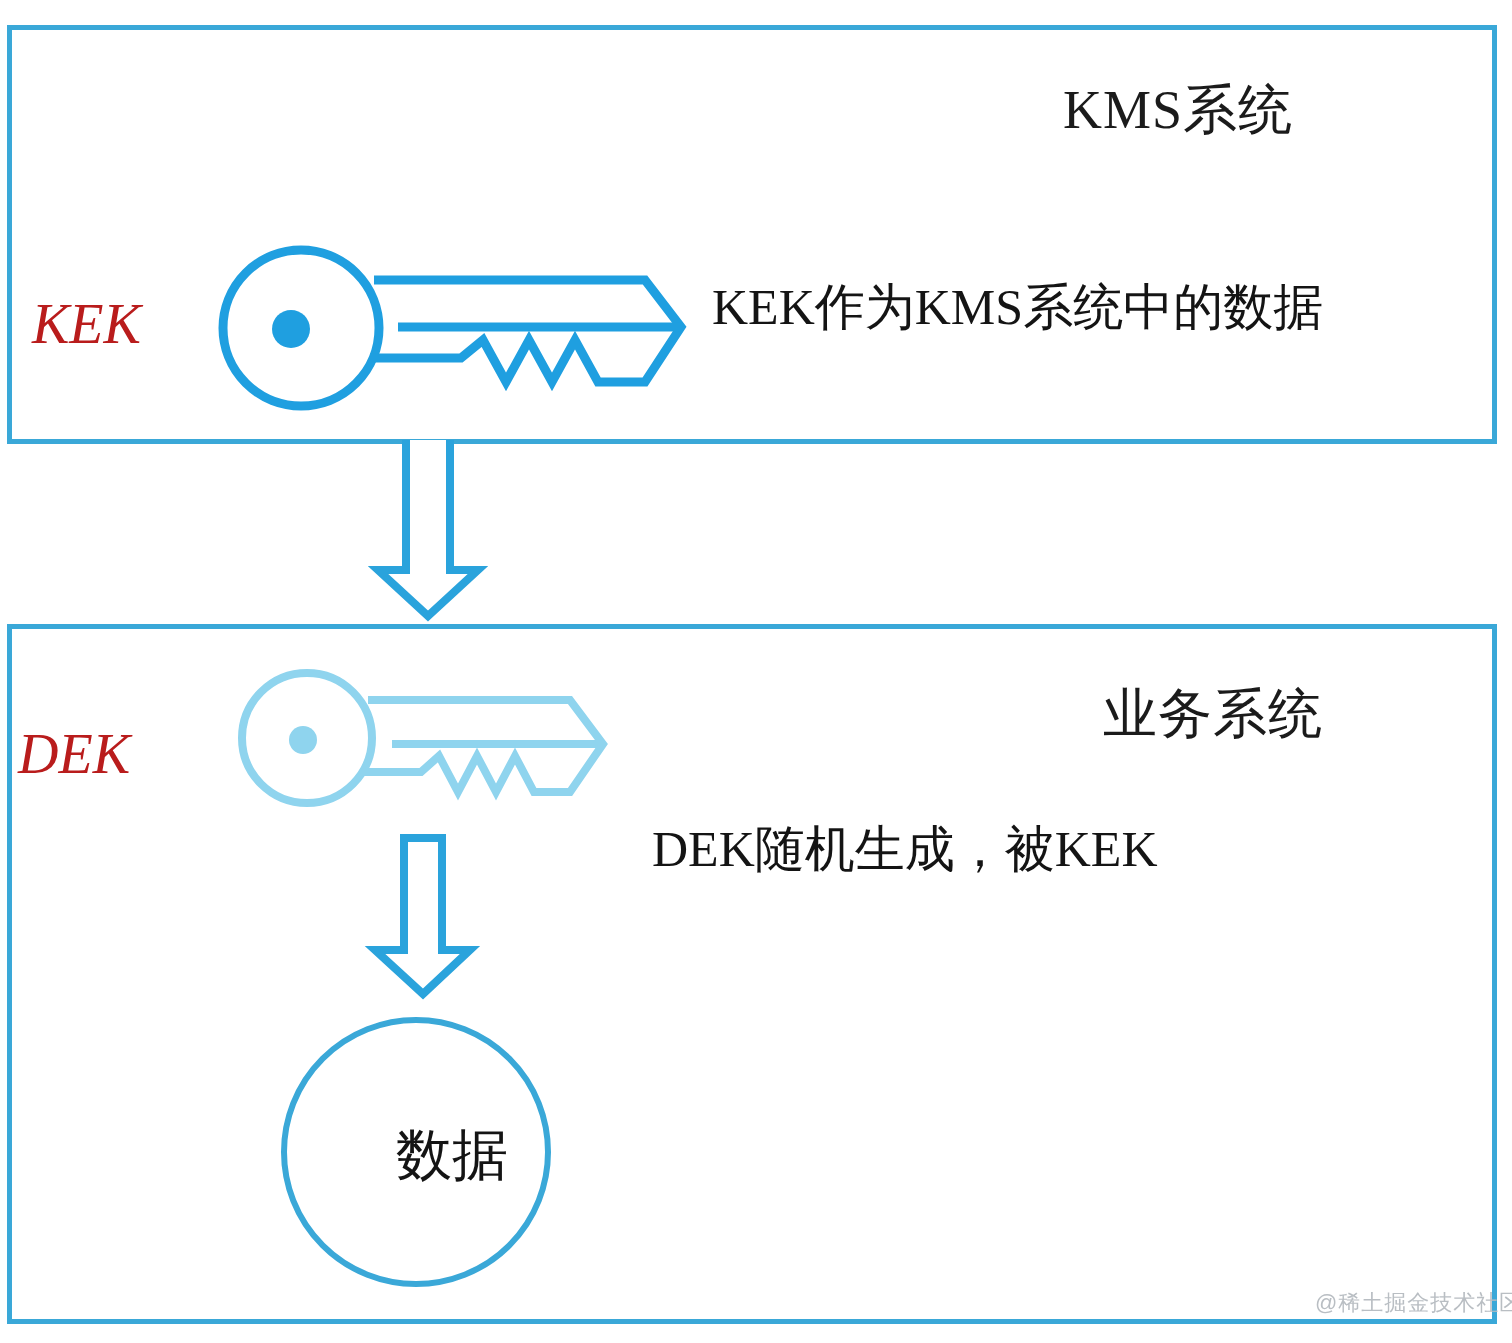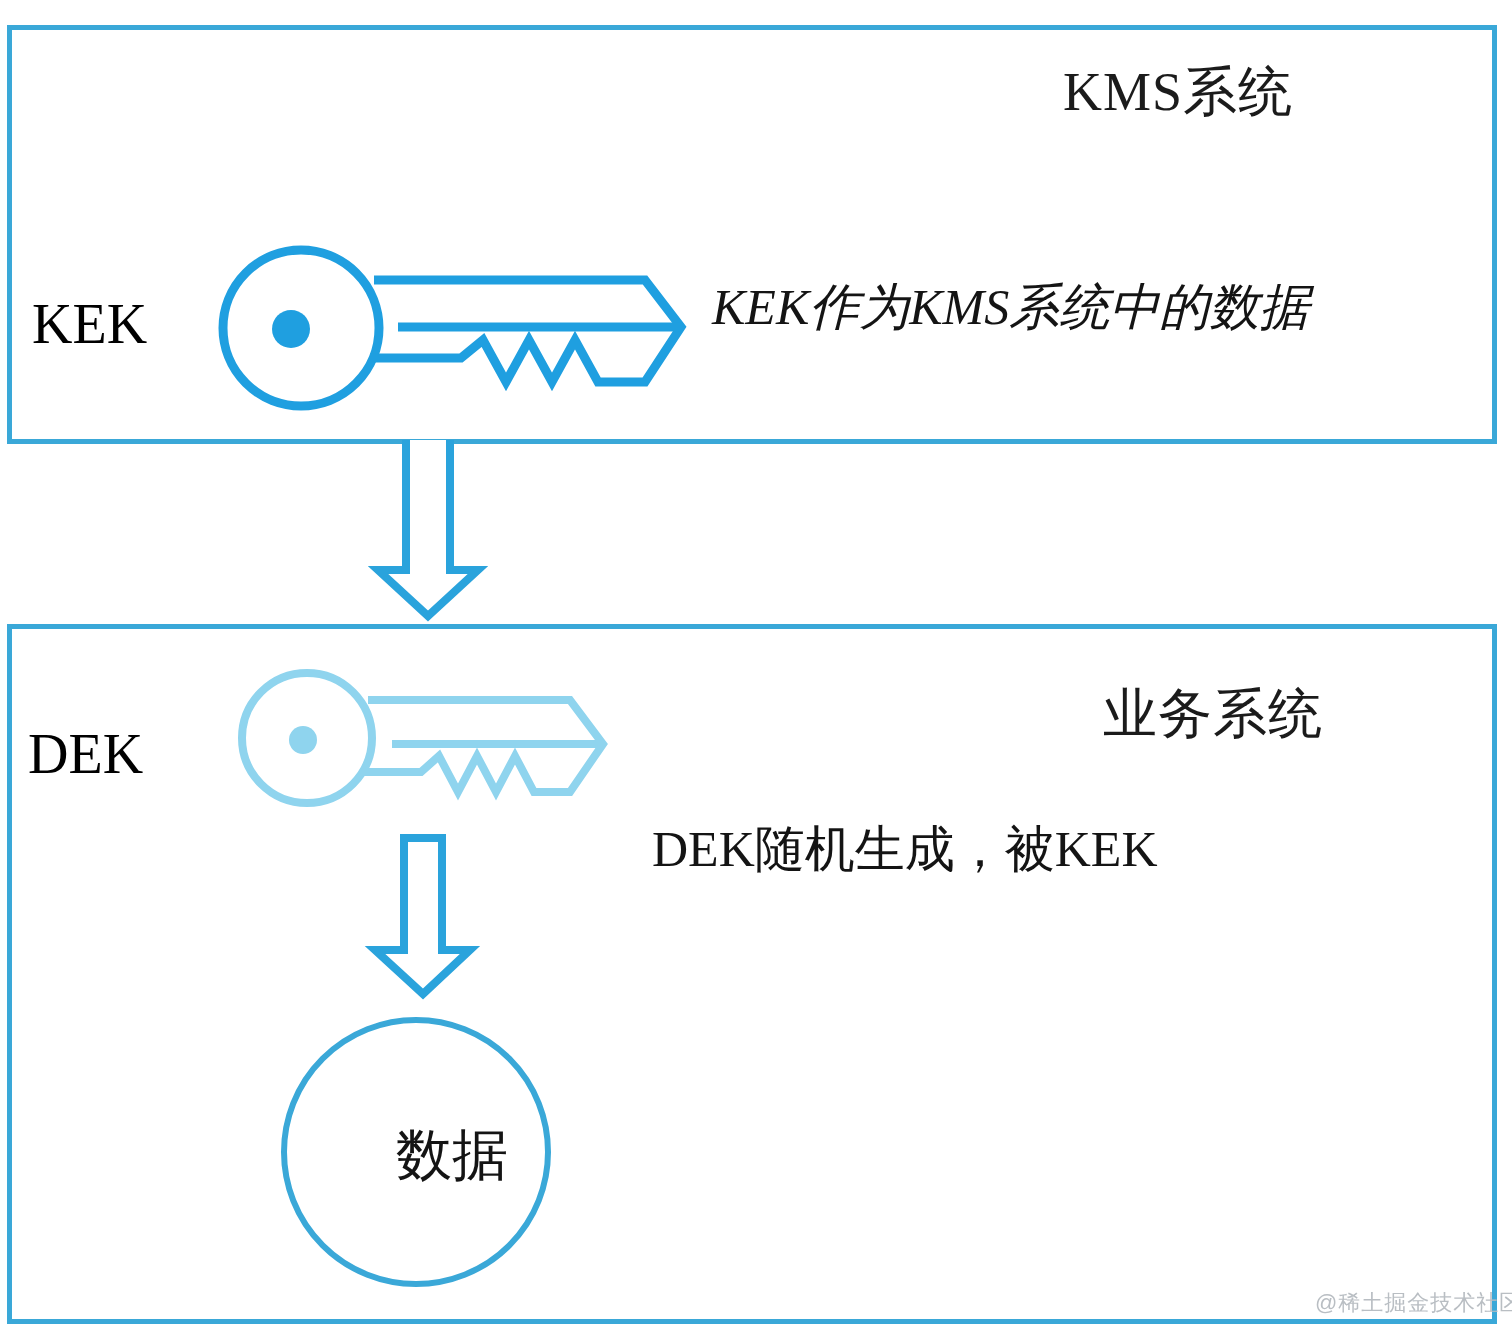--- a/index.html
+++ b/index.html
@@ -36,42 +36,43 @@
     height: 700px;
   }
   .sys-title {
     position: absolute;
     font-size: 54px;
     color: #1b1b1b;
     letter-spacing: 1px;
     white-space: nowrap;
     font-family: "Liberation Serif", "DejaVu Serif", serif;
   }
-  #kms-title { left: 1063px; top: 56px; text-align: center; }
+  #kms-title { left: 1063px; top: 74px; text-align: center; }
   #biz-title { left: 1103px; top: 678px; }
 
   .key-label {
     position: absolute;
     font-size: 56px;
-    color: #000000;
+    color: #b91c1c;
     white-space: nowrap;
     font-family: "Liberation Serif", "DejaVu Serif", serif;
+    font-style: italic;
   }
   #kek-label { left: 32px; top: 292px; }
-  #dek-label { left: 28px; top: 722px; }
+  #dek-label { left: 18px; top: 722px; }
 
   .desc {
     position: absolute;
     font-size: 50px;
     line-height: 63px;
     color: #141414;
     white-space: nowrap;
     font-family: "Liberation Serif", "DejaVu Serif", serif;
   }
-  #kek-desc { left: 712px; top: 276px; font-style: italic; }
+  #kek-desc { left: 712px; top: 276px; }
   #dek-desc { left: 596px; top: 818px; text-align: center; }
   .desc div { display: block; }
   #dek-desc .line-1 { padding-left: 56px; }
 
   .svg-layer {
     position: absolute;
     left: 0;
     top: 0;
     width: 1512px;
     height: 1343px;

